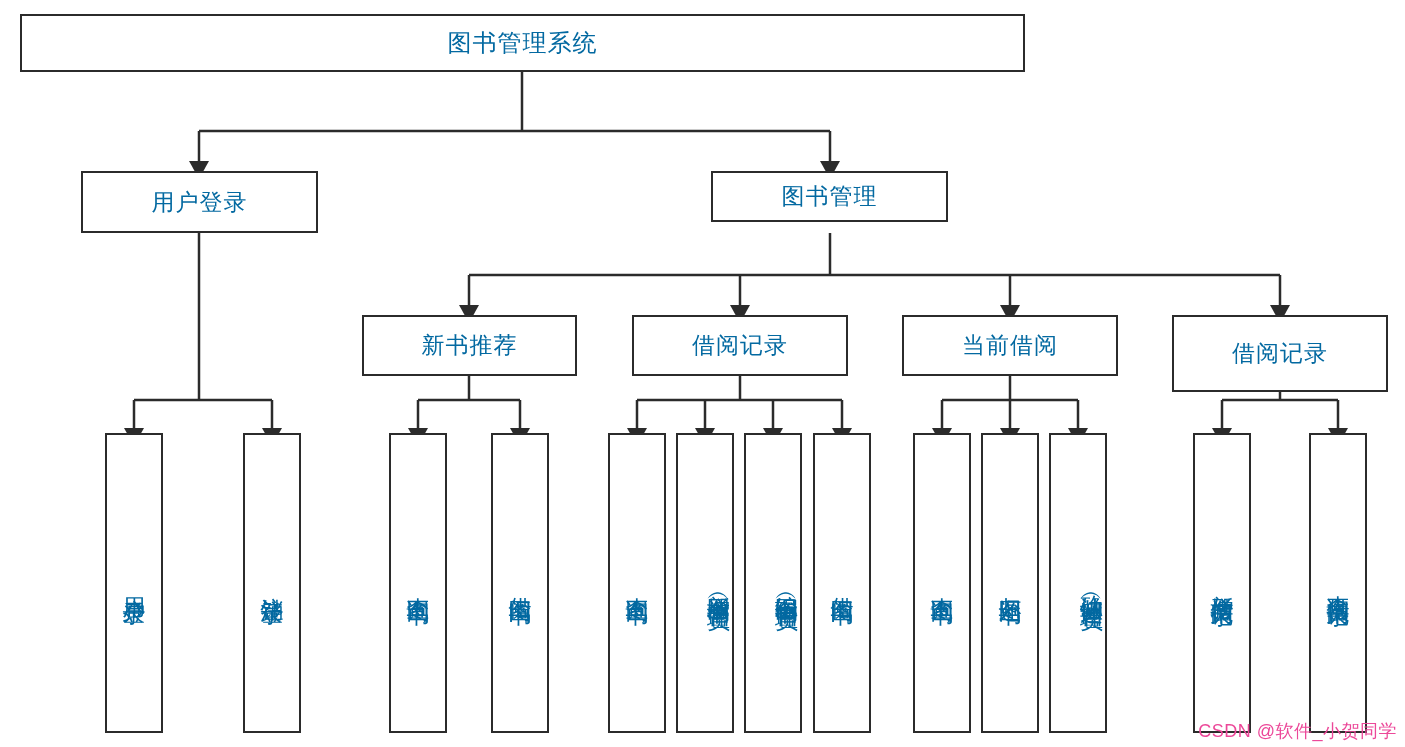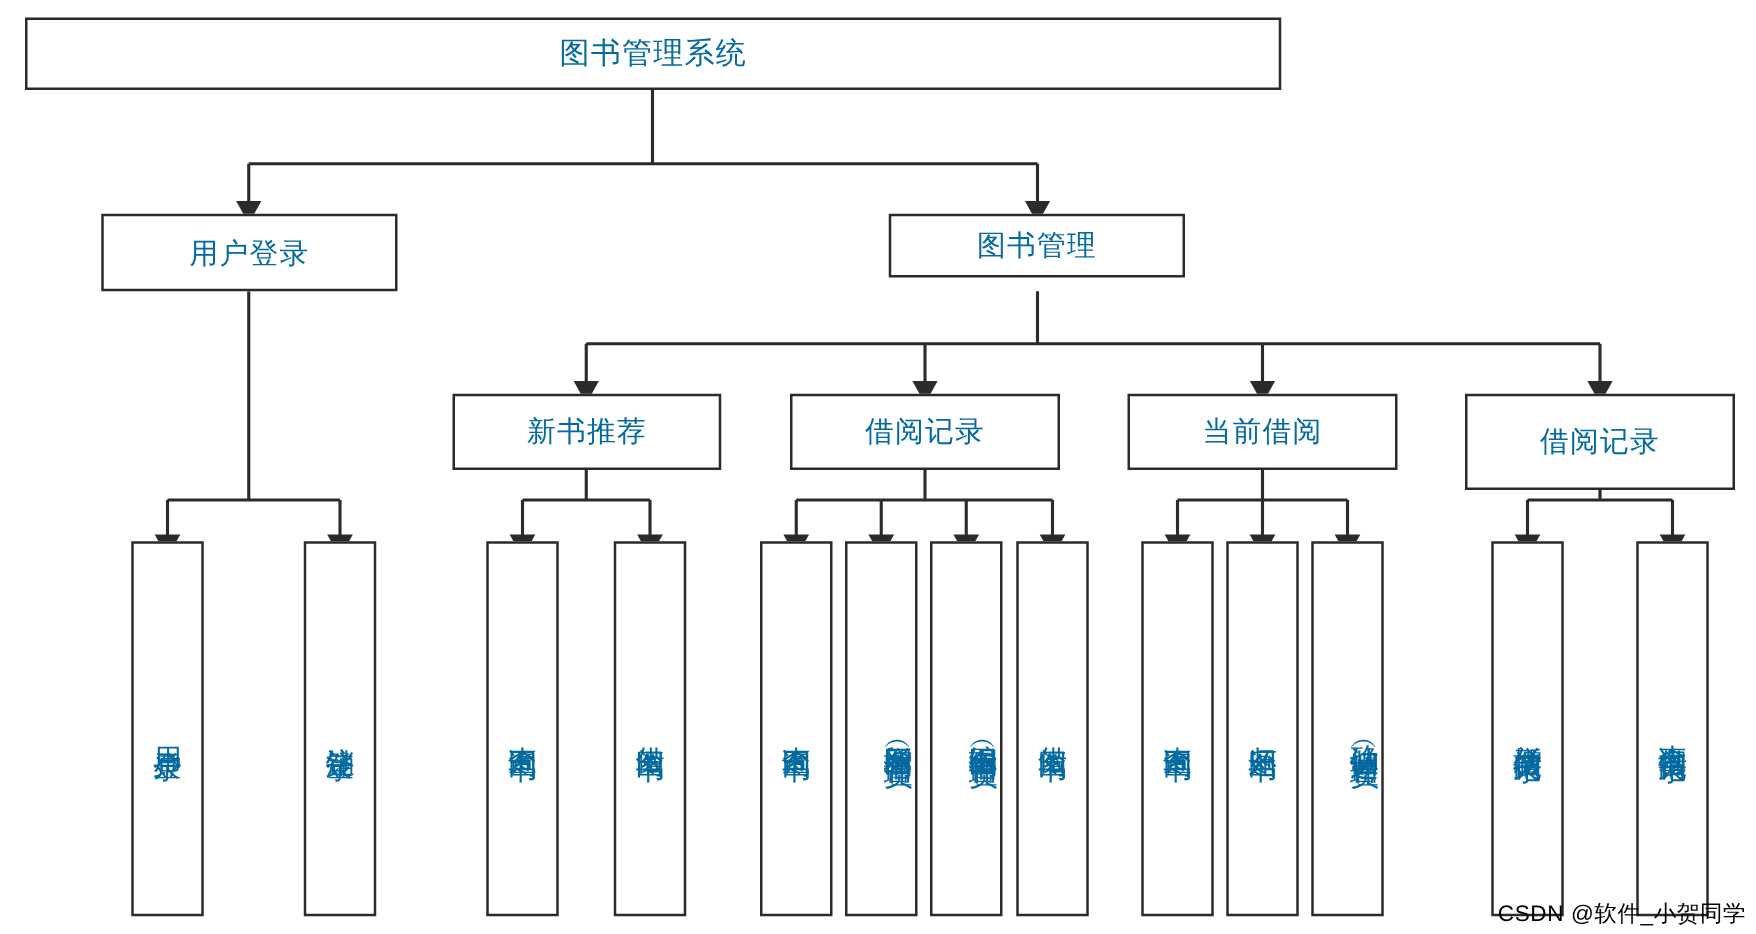--- a/index.html
+++ b/index.html
@@ -61,21 +61,21 @@
   .lk {
     stroke: #2b2b2b;
     stroke-width: 2.5;
     fill: none;
   }
   .watermark {
     position: absolute;
     right: 8px;
     bottom: 4px;
     font-size: 18px;
-    color: #000000;
+    color: #ec4899;
     letter-spacing: 0.5px;
     white-space: nowrap;
   }
 </style>
 </head>
 <body>
 
 <div id="canvas">
 
   <svg class="links" viewBox="0 0 1405 747">

